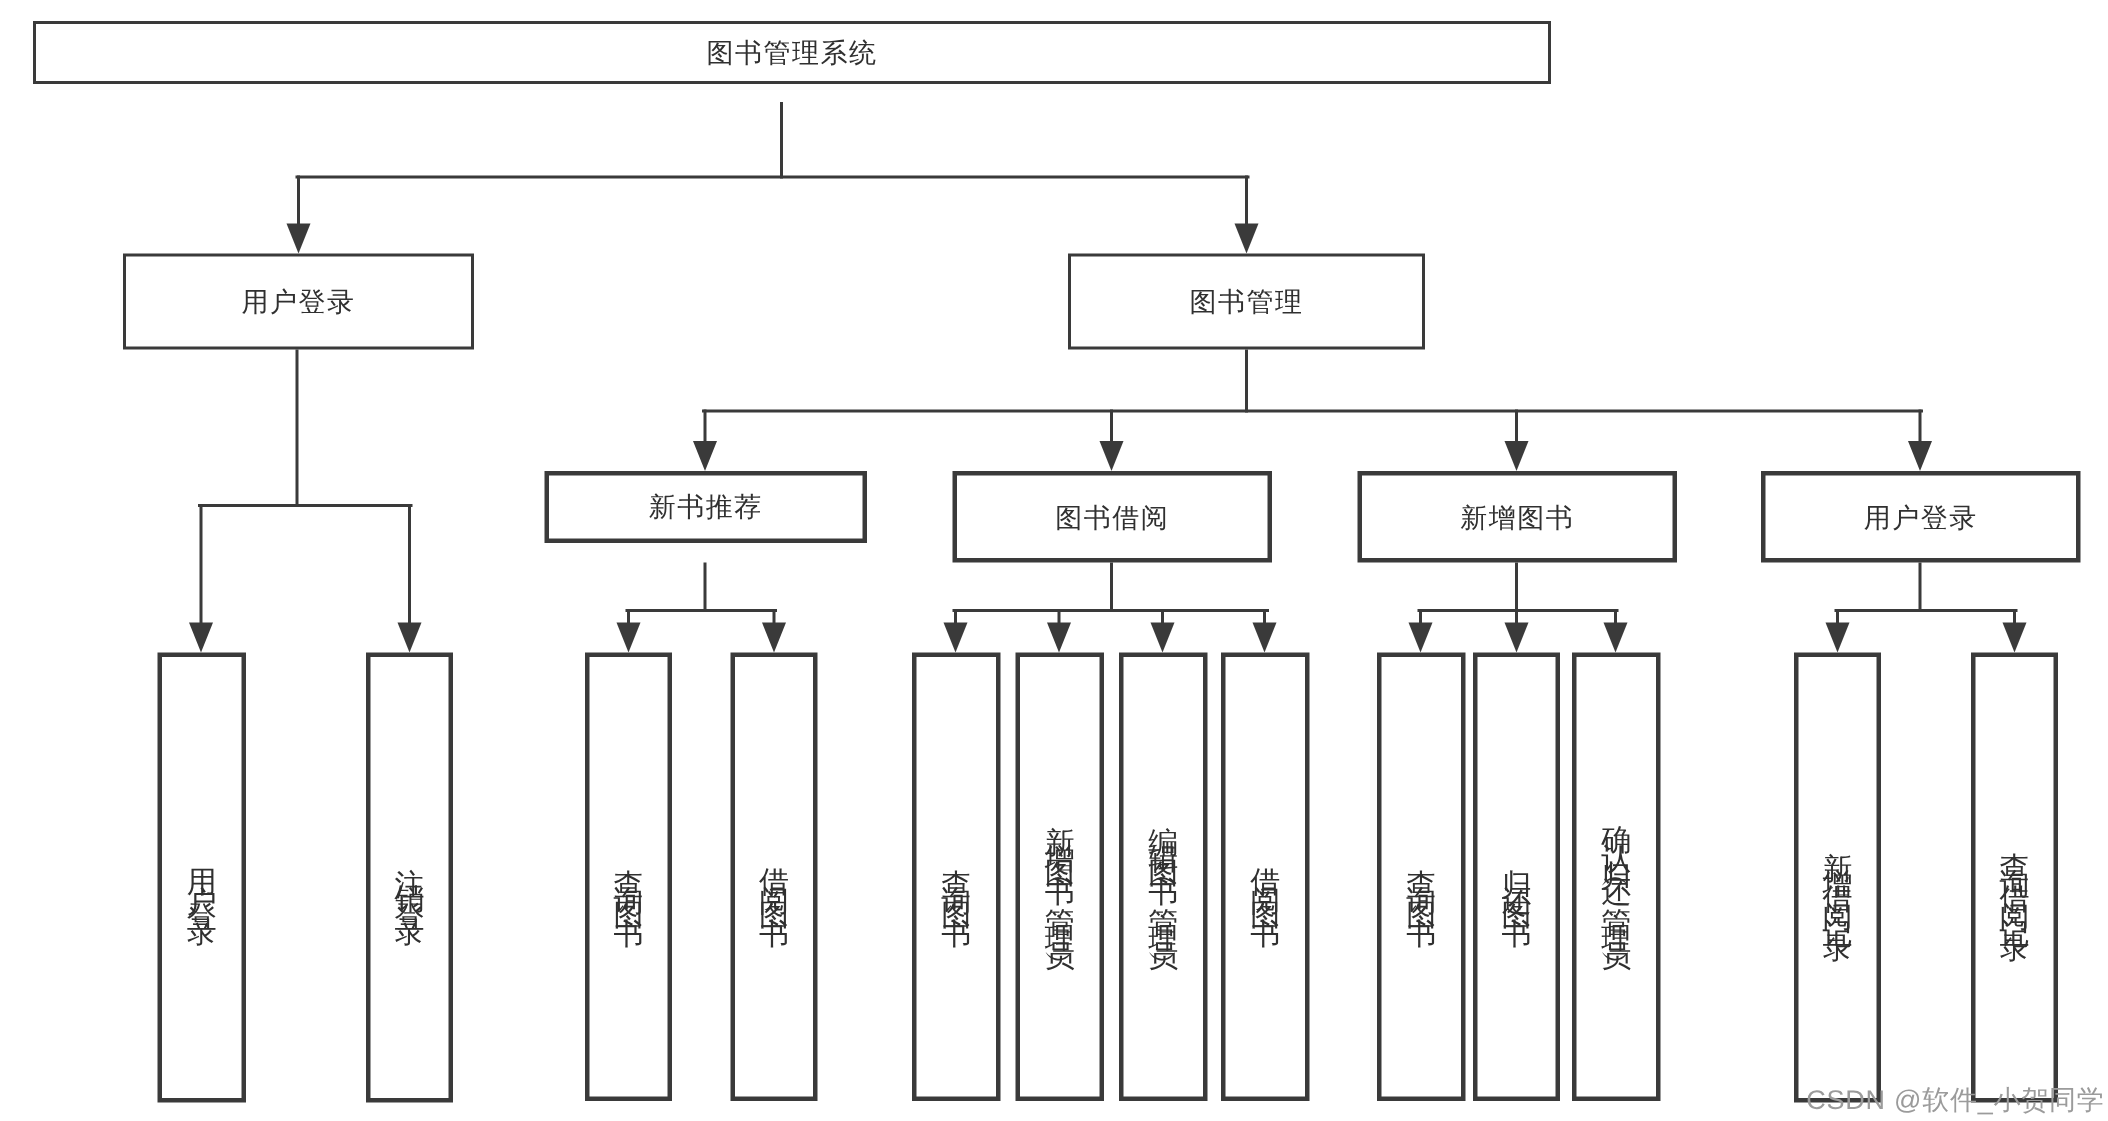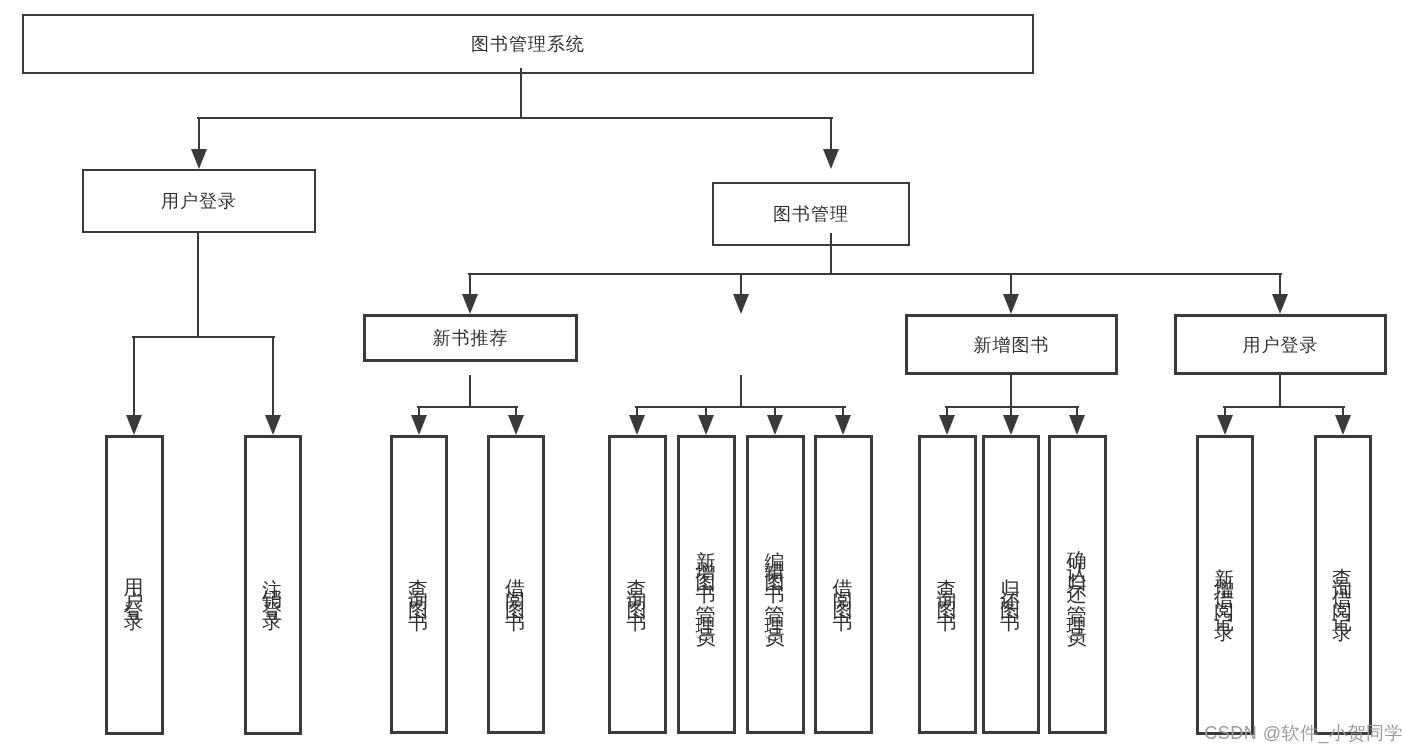--- a/index.html
+++ b/index.html
@@ -53,26 +53,27 @@
     font-size:18px;
     color:var(--watermark);
     letter-spacing:0.5px;
   }
 </style>
 </head>
 <body>
 
 <div class="diagram">
 
-  <div class="node lvl1" style="left:22px;top:14px;width:1012px;height:60px">图书管理系统</div>
+  <div class="node lvl1" style="left:22px;top:14px;width:1012px;height:42px">图书管理系统</div>
 
   <div class="node lvl2" style="left:82px;top:169px;width:234px;height:64px">用户登录</div>
-  <div class="node lvl2" style="left:712px;top:182px;width:198px;height:64px">图书管理</div>
+  <div class="node lvl2" style="left:712px;top:169px;width:238px;height:64px">图书管理</div>
 
   <div class="node lvl3" style="left:363px;top:314px;width:215px;height:48px">新书推荐</div>
+  <div class="node lvl3" style="left:635px;top:314px;width:213px;height:61px">图书借阅</div>
   <div class="node lvl3" style="left:905px;top:314px;width:213px;height:61px">新增图书</div>
   <div class="node lvl3" style="left:1174px;top:314px;width:213px;height:61px">用户登录</div>
 
   <div class="node v" style="left:105px;top:435px;width:59px;height:300px">用户登录</div>
   <div class="node v" style="left:244px;top:435px;width:58px;height:300px">注销登录</div>
 
   <div class="node v" style="left:390px;top:435px;width:58px;height:299px">查询图书</div>
   <div class="node v" style="left:487px;top:435px;width:58px;height:299px">借阅图书</div>
 
   <div class="node v" style="left:608px;top:435px;width:59px;height:299px">查询图书</div>

